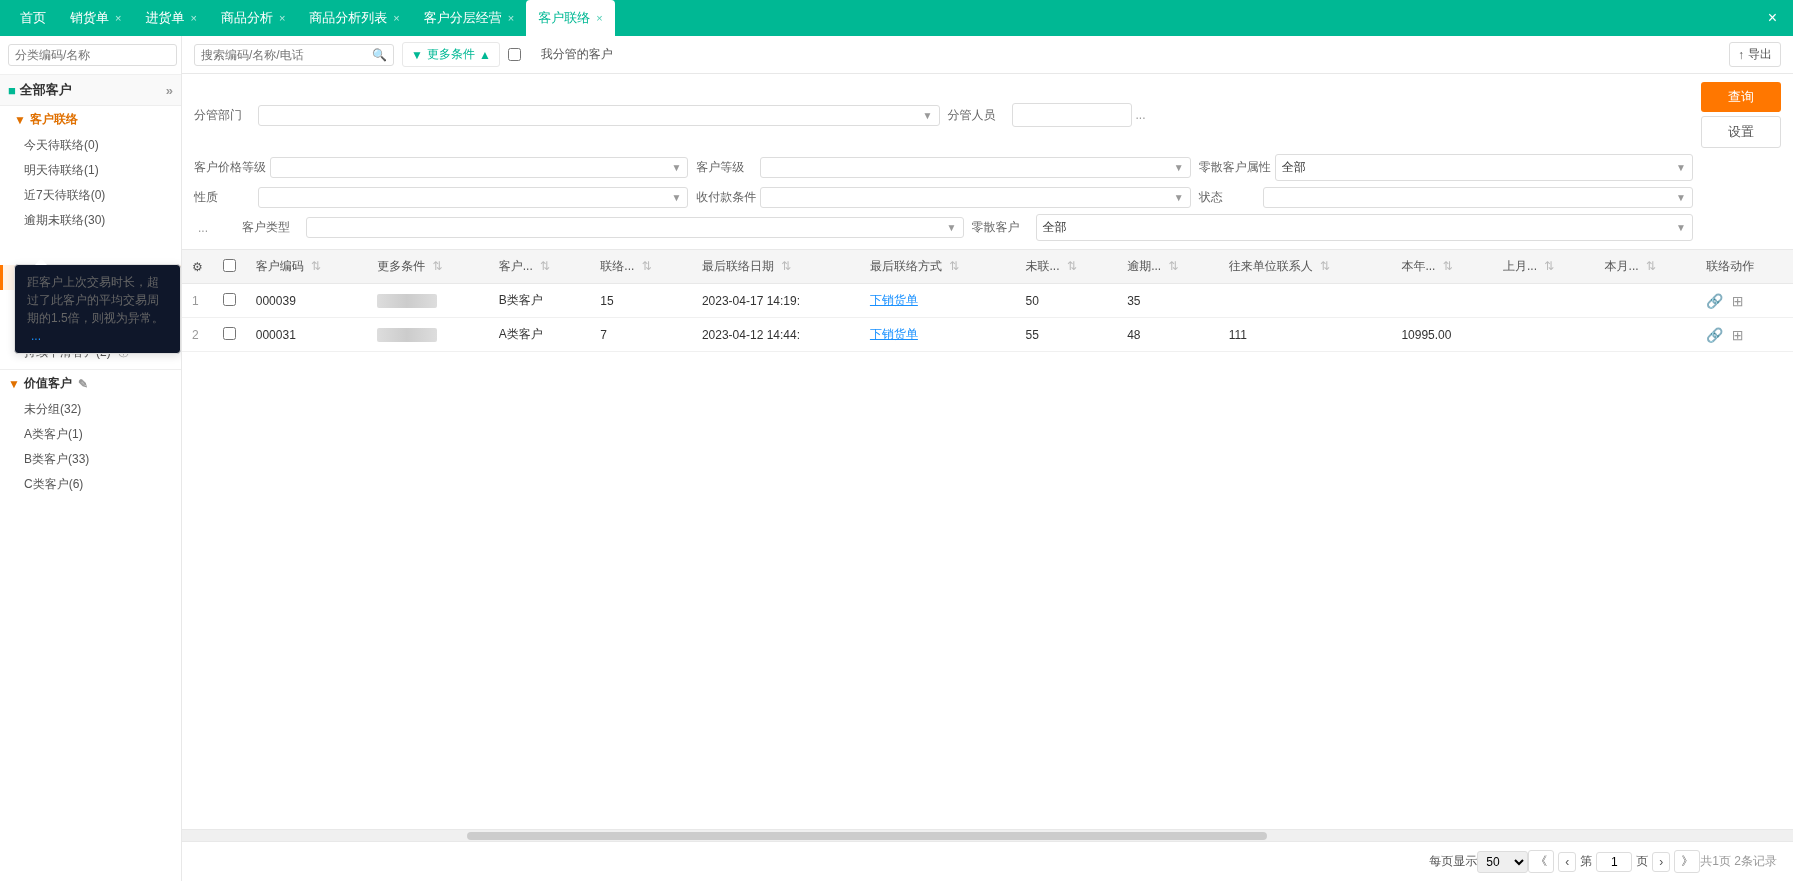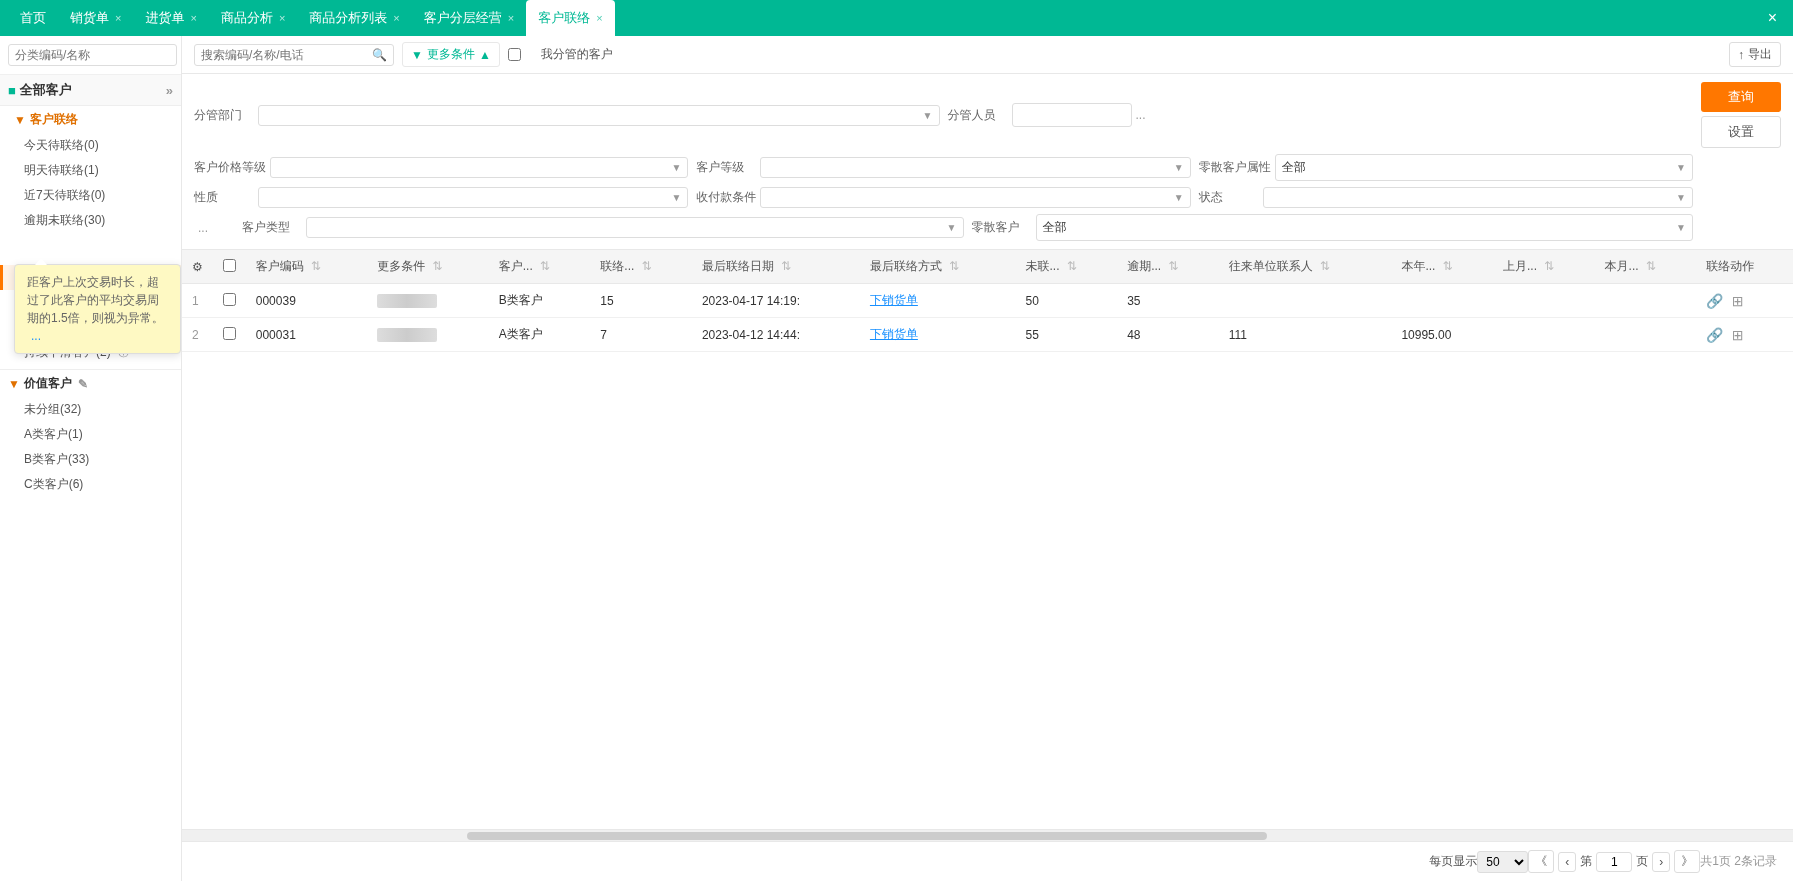--- a/index.html
+++ b/index.html
@@ -57,21 +57,21 @@
 
     .sidebar-group-title2 {
       display: flex; align-items: center; padding: 5px 8px 5px 8px;
       color: #333; font-size: 12px; cursor: pointer; font-weight: bold;
       border-top: 1px solid #eee; margin-top: 4px;
     }
 
     
     .tooltip-box {
       position: absolute; left: 14px; top: 228px; z-index: 100;
-      background: #fef9c3; border: 1px solid #ddd; border-radius: 4px;
+      background: #0f172a; border: 1px solid #ddd; border-radius: 4px;
       padding: 8px 12px; font-size: 12px; color: #666; max-width: 320px;
       box-shadow: 0 2px 8px rgba(0,0,0,0.12); line-height: 1.5;
     }
     .tooltip-box::after {
       content: ''; position: absolute; top: -7px; left: 20px;
       border-left: 6px solid transparent; border-right: 6px solid transparent;
       border-bottom: 7px solid #fff;
     }
 
     

